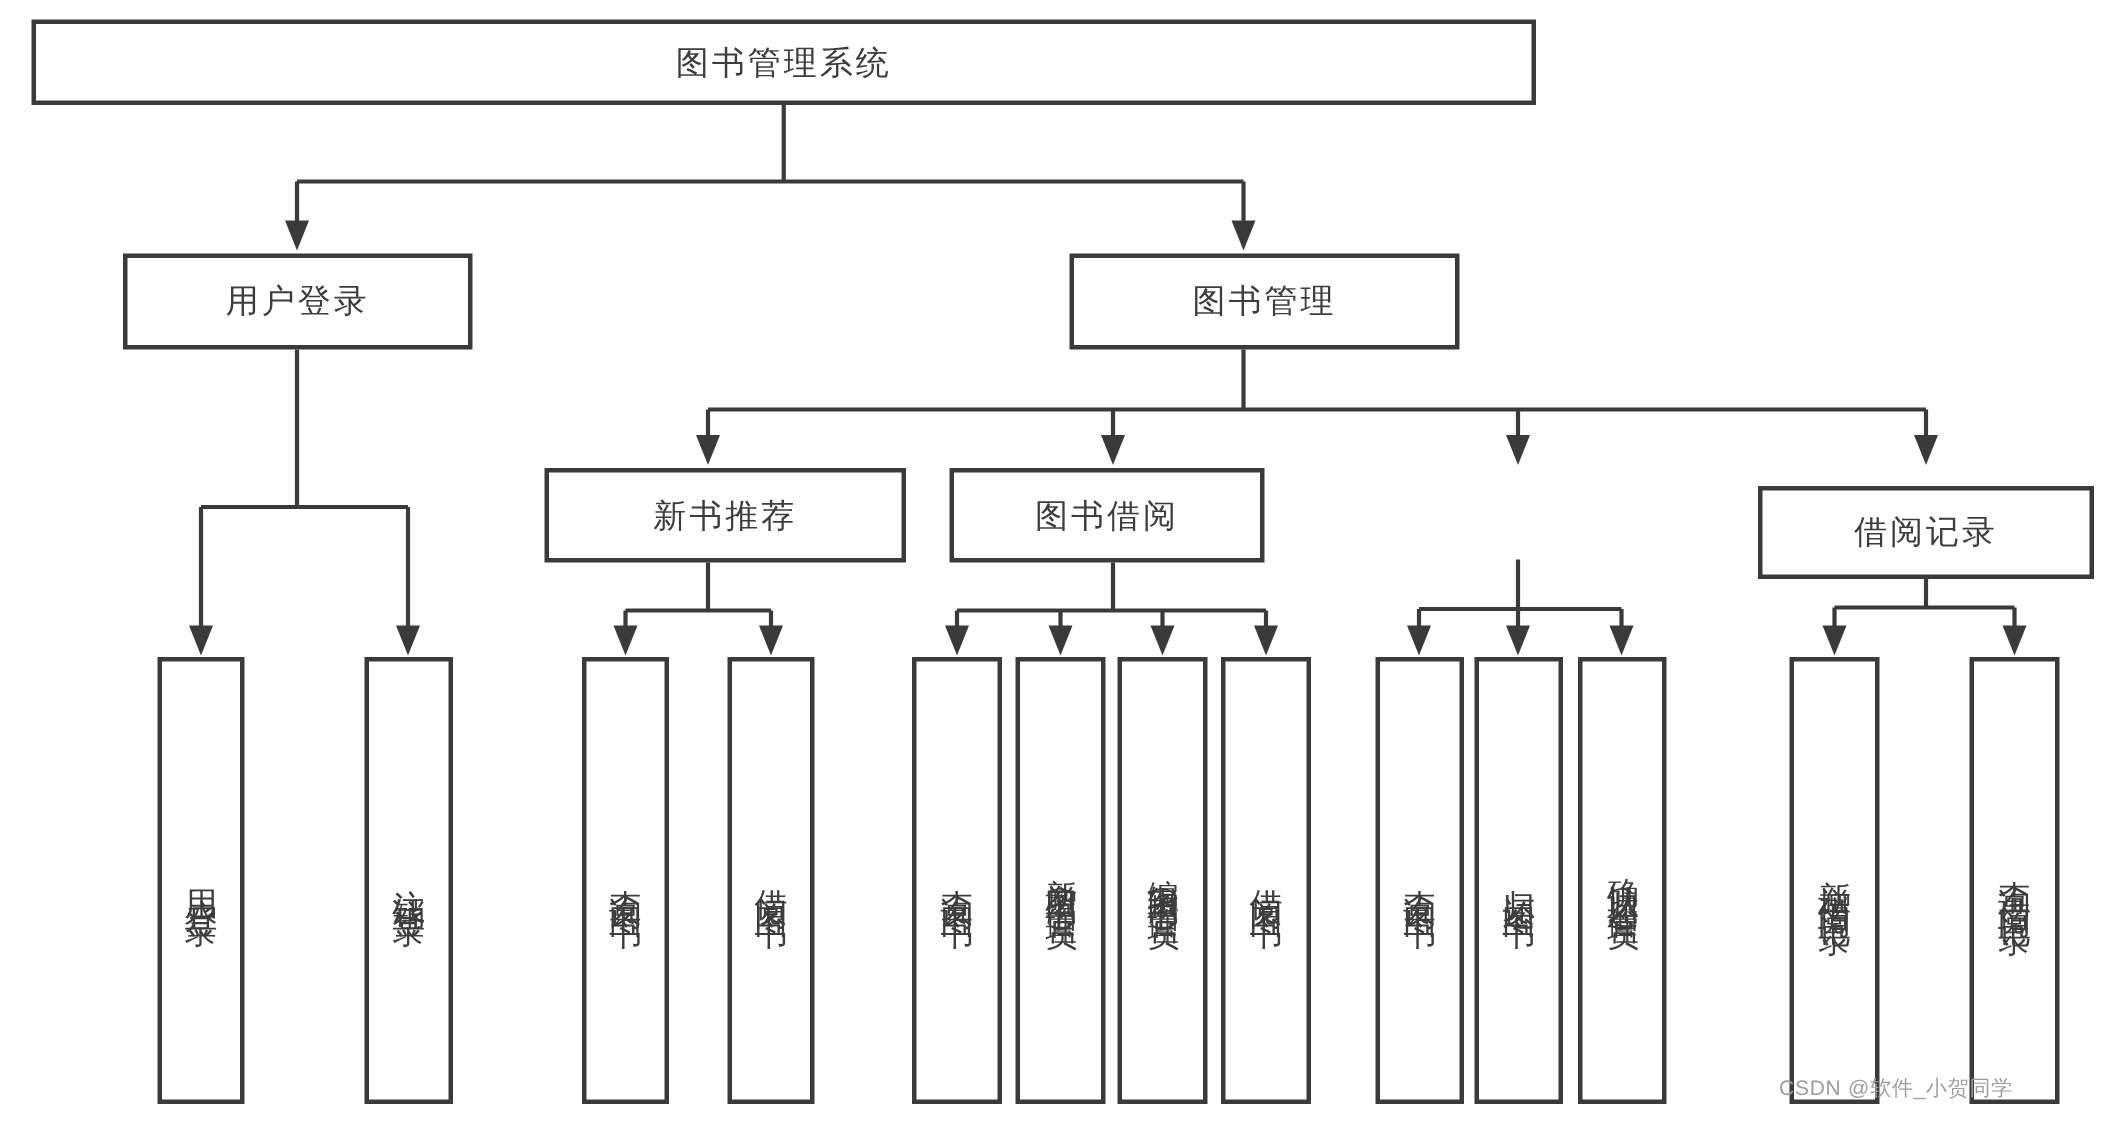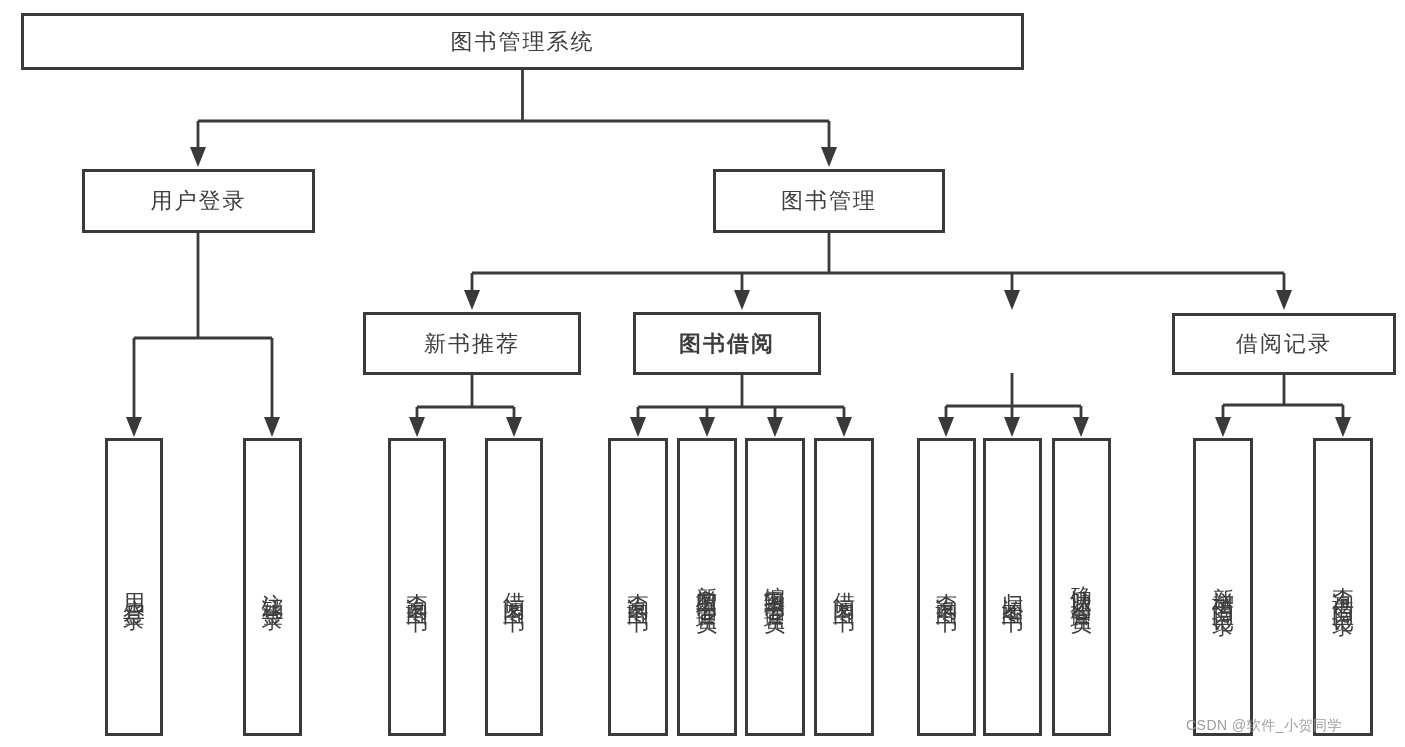--- a/index.html
+++ b/index.html
@@ -112,25 +112,25 @@
     <g>
       <path d="M1284 373 V405 M1223 405 H1343 M1223 405 V419 M1343 405 V419"></path>
       <polygon points="1215,417 1231,417 1223,437"></polygon>
       <polygon points="1335,417 1351,417 1343,437"></polygon>
     </g>
   </svg>
 
   <div class="box" style="left:21px;top:13px;width:1003px;height:57px;">图书管理系统</div>
 
   <div class="box" style="left:82px;top:169px;width:233px;height:64px;">用户登录</div>
-  <div class="box" style="left:713px;top:169px;width:232px;height:64px;text-align:right;">图书管理</div>
+  <div class="box" style="left:713px;top:169px;width:260px;height:64px;text-align:right;">图书管理</div>
 
-  <div class="box" style="left:363px;top:312px;width:218px;height:63px;">新书推荐</div>
-  <div class="box" style="left:633px;top:312px;width:188px;height:63px;font-weight:bold;">图书借阅</div>
-  <div class="box" style="left:1172px;top:313px;width:224px;height:62px;">借阅记录</div>
+  <div class="box" style="left:363px;top:312px;width:241px;height:63px;">新书推荐</div>
+  <div class="box" style="left:633px;top:312px;width:210px;height:63px;">图书借阅</div>
+  <div class="box" style="left:1172px;top:324px;width:224px;height:62px;">借阅记录</div>
 
   <div class="leaf" style="left:105px;top:438px;width:58px;height:298px;">用户登录</div>
   <div class="leaf" style="left:243px;top:438px;width:59px;height:298px;">注销登录</div>
 
   <div class="leaf" style="left:388px;top:438px;width:58px;height:298px;">查询图书</div>
   <div class="leaf" style="left:485px;top:438px;width:58px;height:298px;">借阅图书</div>
 
   <div class="leaf" style="left:608px;top:438px;width:60px;height:298px;">查询图书</div>
   <div class="leaf" style="left:677px;top:438px;width:60px;height:298px;font-size:21px;letter-spacing:4px;">新增图书（管理员）</div>
   <div class="leaf" style="left:745px;top:438px;width:60px;height:298px;font-size:21px;letter-spacing:4px;">编辑图书（管理员）</div>

